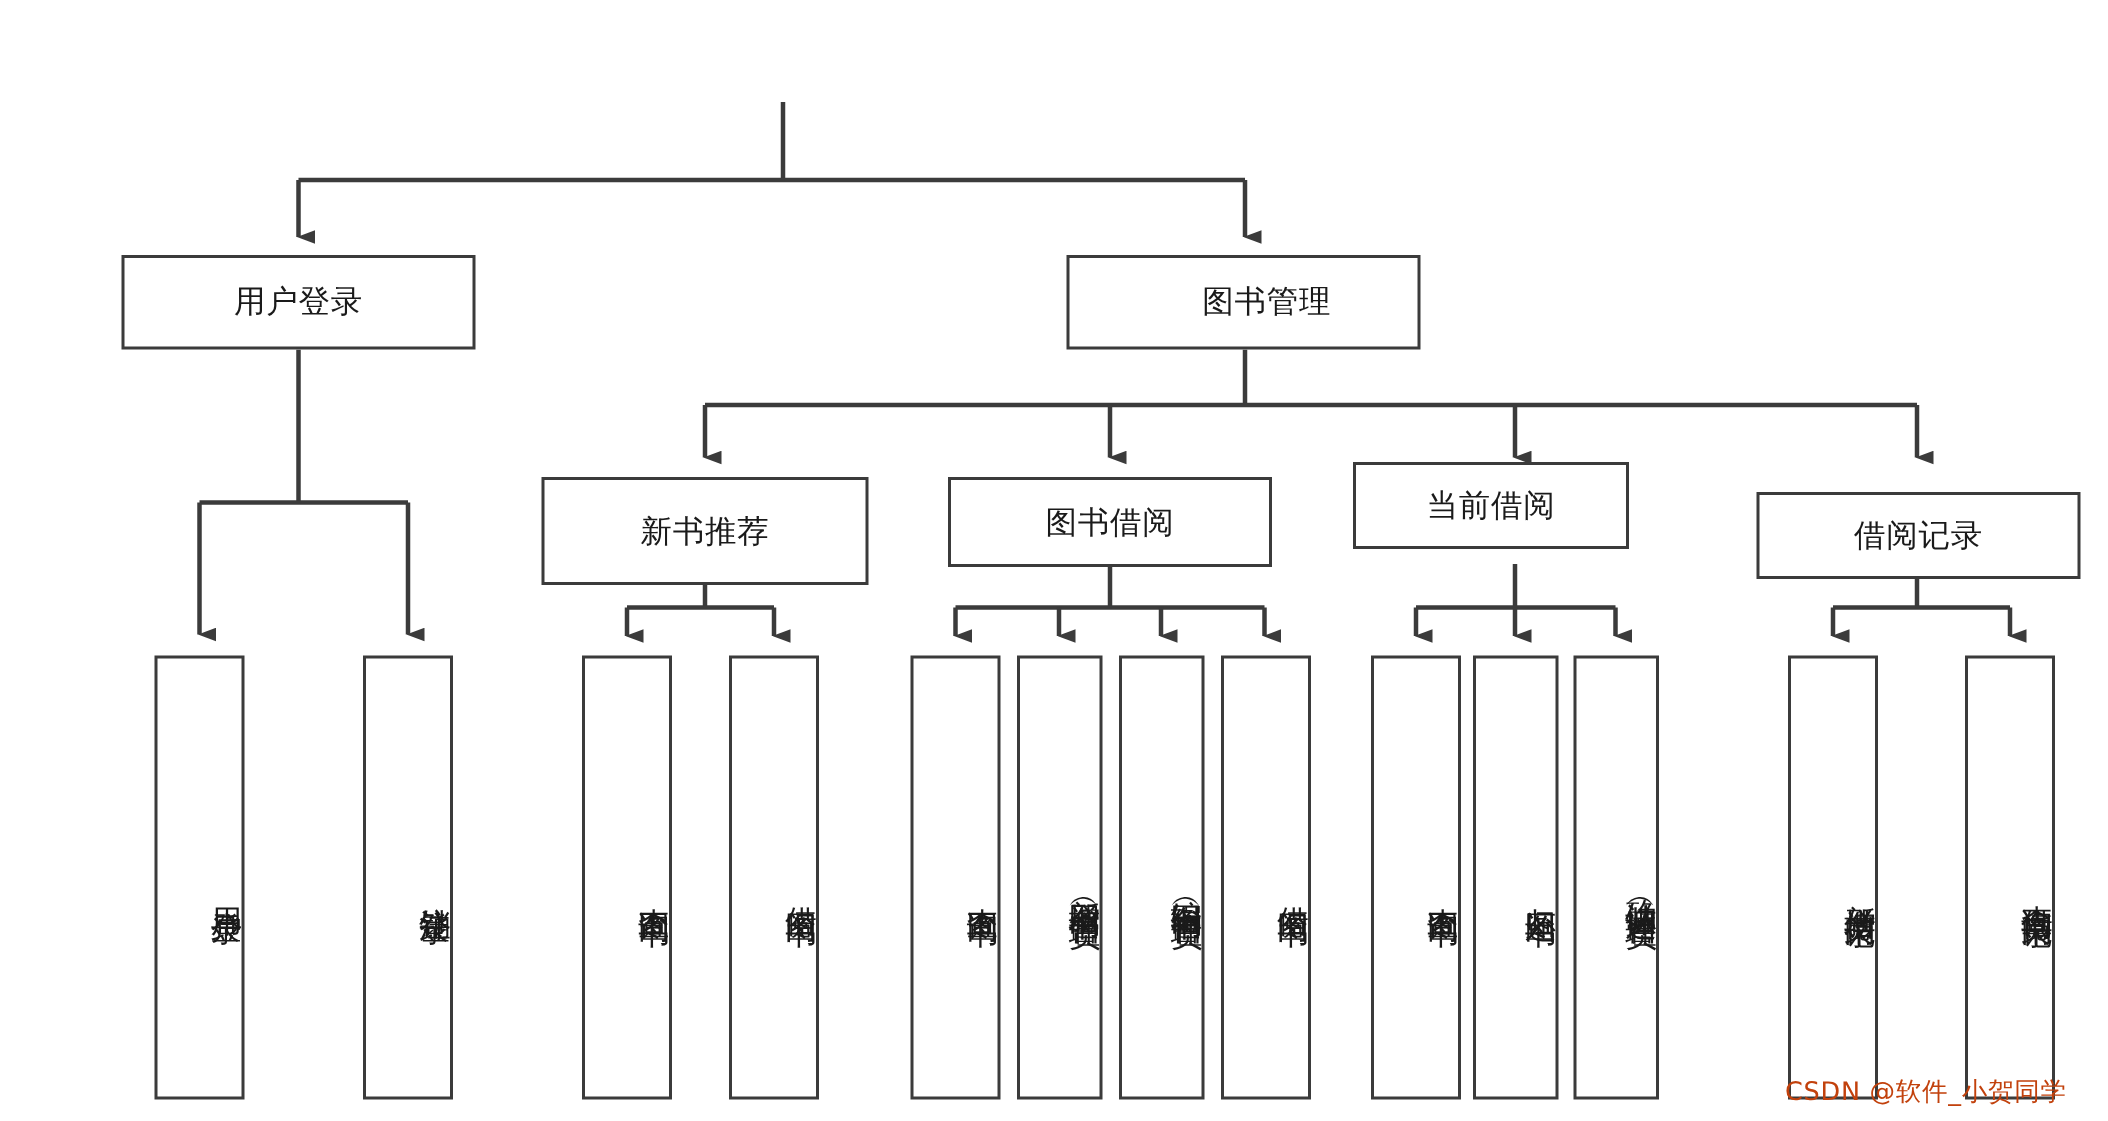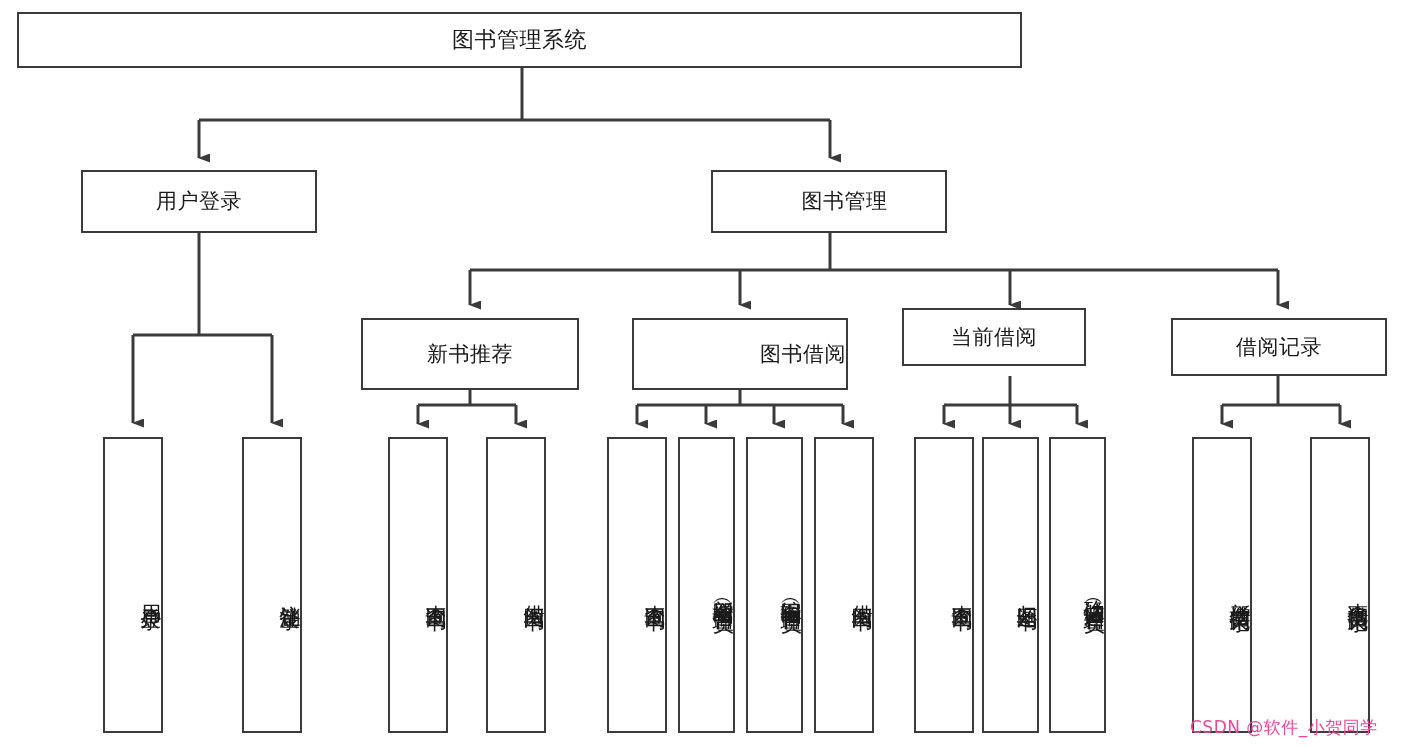--- a/index.html
+++ b/index.html
@@ -52,21 +52,21 @@
     letter-spacing: 2px;
     line-height: 1.0;
   }
   .node.leaf > span {
     writing-mode: vertical-rl;
     text-orientation: upright;
     white-space: nowrap;
   }
   .watermark {
     position: absolute;
-    color: #ec4899;
+    color: #c2410c;
     font-size: 17px;
     letter-spacing: 0.5px;
     white-space: nowrap;
     user-select: none;
   }
 </style>
 </head>
 <body>
 
 <div id="diagram">
@@ -114,41 +114,38 @@
       <path d="M1010,405 L1010,424" marker-end="url(#arrowhead)"></path>
       <path d="M1077,405 L1077,424" marker-end="url(#arrowhead)"></path>
 
       <path d="M1278,376 L1278,405"></path>
       <path d="M1222,405 L1340,405"></path>
       <path d="M1222,405 L1222,424" marker-end="url(#arrowhead)"></path>
       <path d="M1340,405 L1340,424" marker-end="url(#arrowhead)"></path>
     </g>
   </svg>
 
-  <div class="node root" style="left:17px; top:12px; width:1005px; height:56px;">
-    <span>图书管理系统</span>
-  </div>
 
   <div class="node level2" style="left:81px; top:170px; width:236px; height:63px;">
     <span>用户登录</span>
   </div>
   <div class="node level2" style="left:711px; top:170px; width:236px; height:63px;padding-left:31px;">
     <span>图书管理</span>
   </div>
 
   <div class="node level3" style="left:361px; top:318px; width:218px; height:72px;">
     <span>新书推荐</span>
   </div>
-  <div class="node level3" style="left:632px; top:318px; width:216px; height:72px;justify-content:flex-end;">
+  <div class="node level3" style="left:632px; top:318px; width:216px; height:60px;">
     <span>图书借阅</span>
   </div>
   <div class="node level3" style="left:902px; top:308px; width:184px; height:58px;">
     <span>当前借阅</span>
   </div>
-  <div class="node level3" style="left:1171px; top:318px; width:216px; height:58px;text-align:right;">
+  <div class="node level3" style="left:1171px; top:328px; width:216px; height:58px;text-align:right;">
     <span>借阅记录</span>
   </div>
 
   <div class="node leaf" style="left:103px; top:437px; width:60px; height:296px;">
     <span>用户登录</span>
   </div>
   <div class="node leaf" style="left:242px; top:437px; width:60px; height:296px;">
     <span>注销登录</span>
   </div>
 

